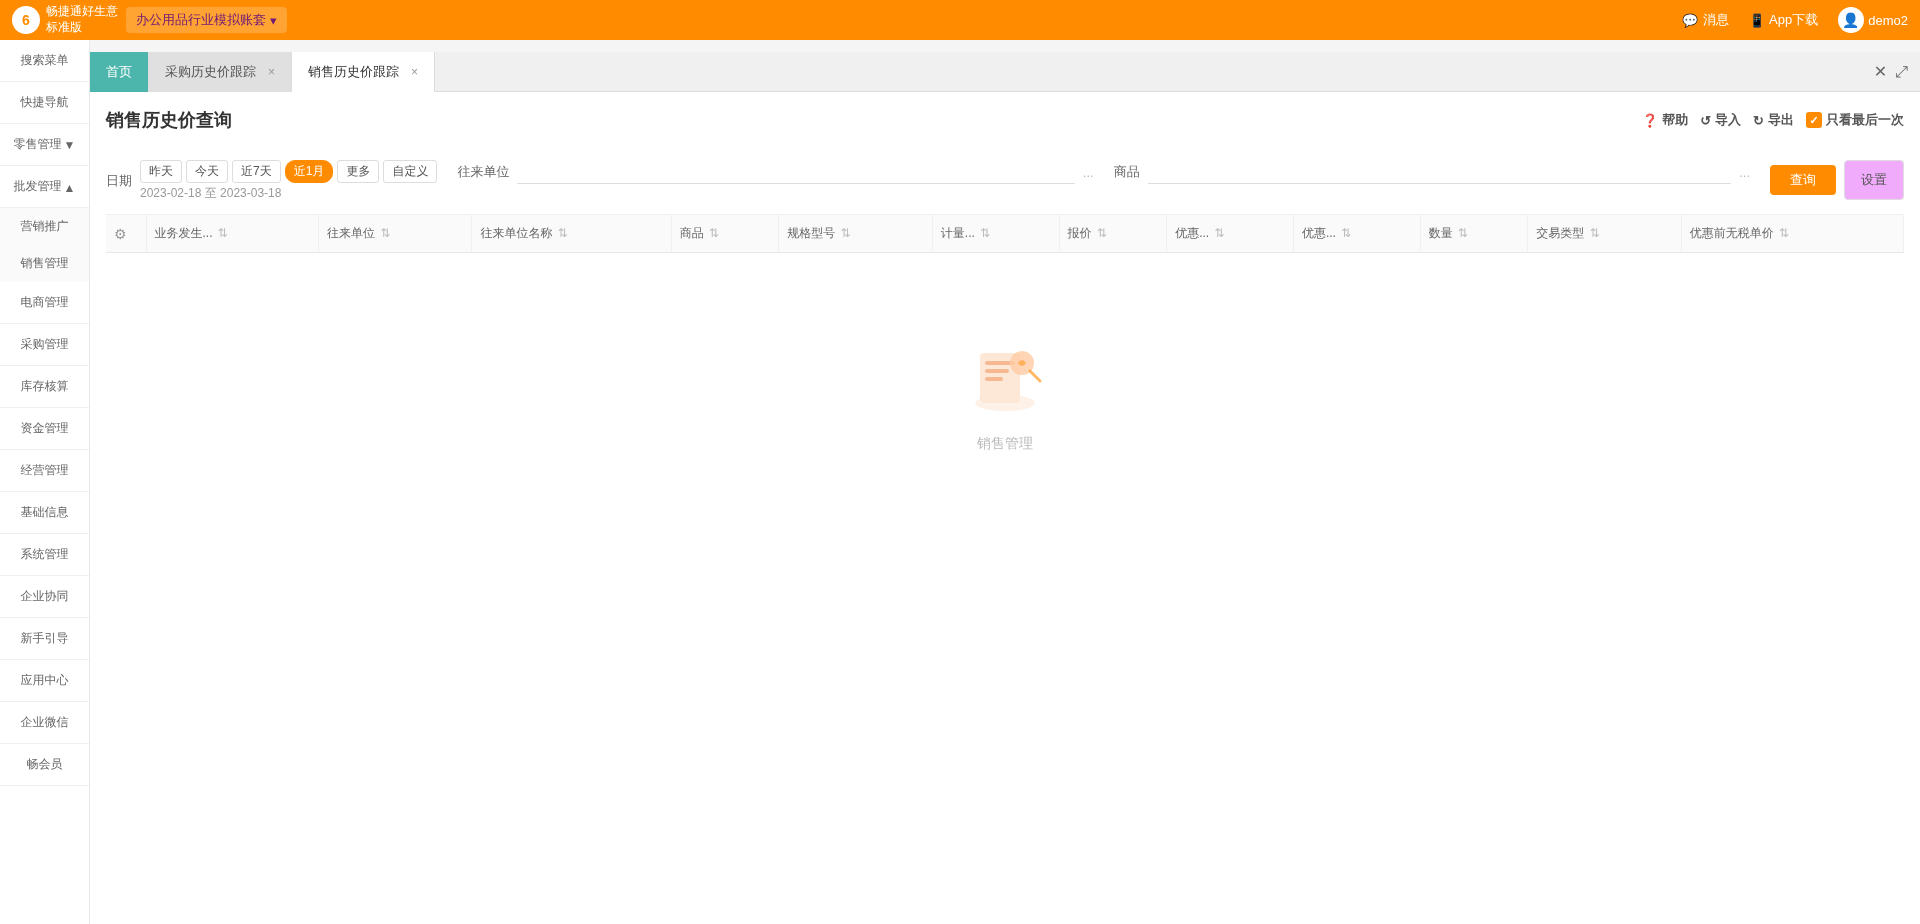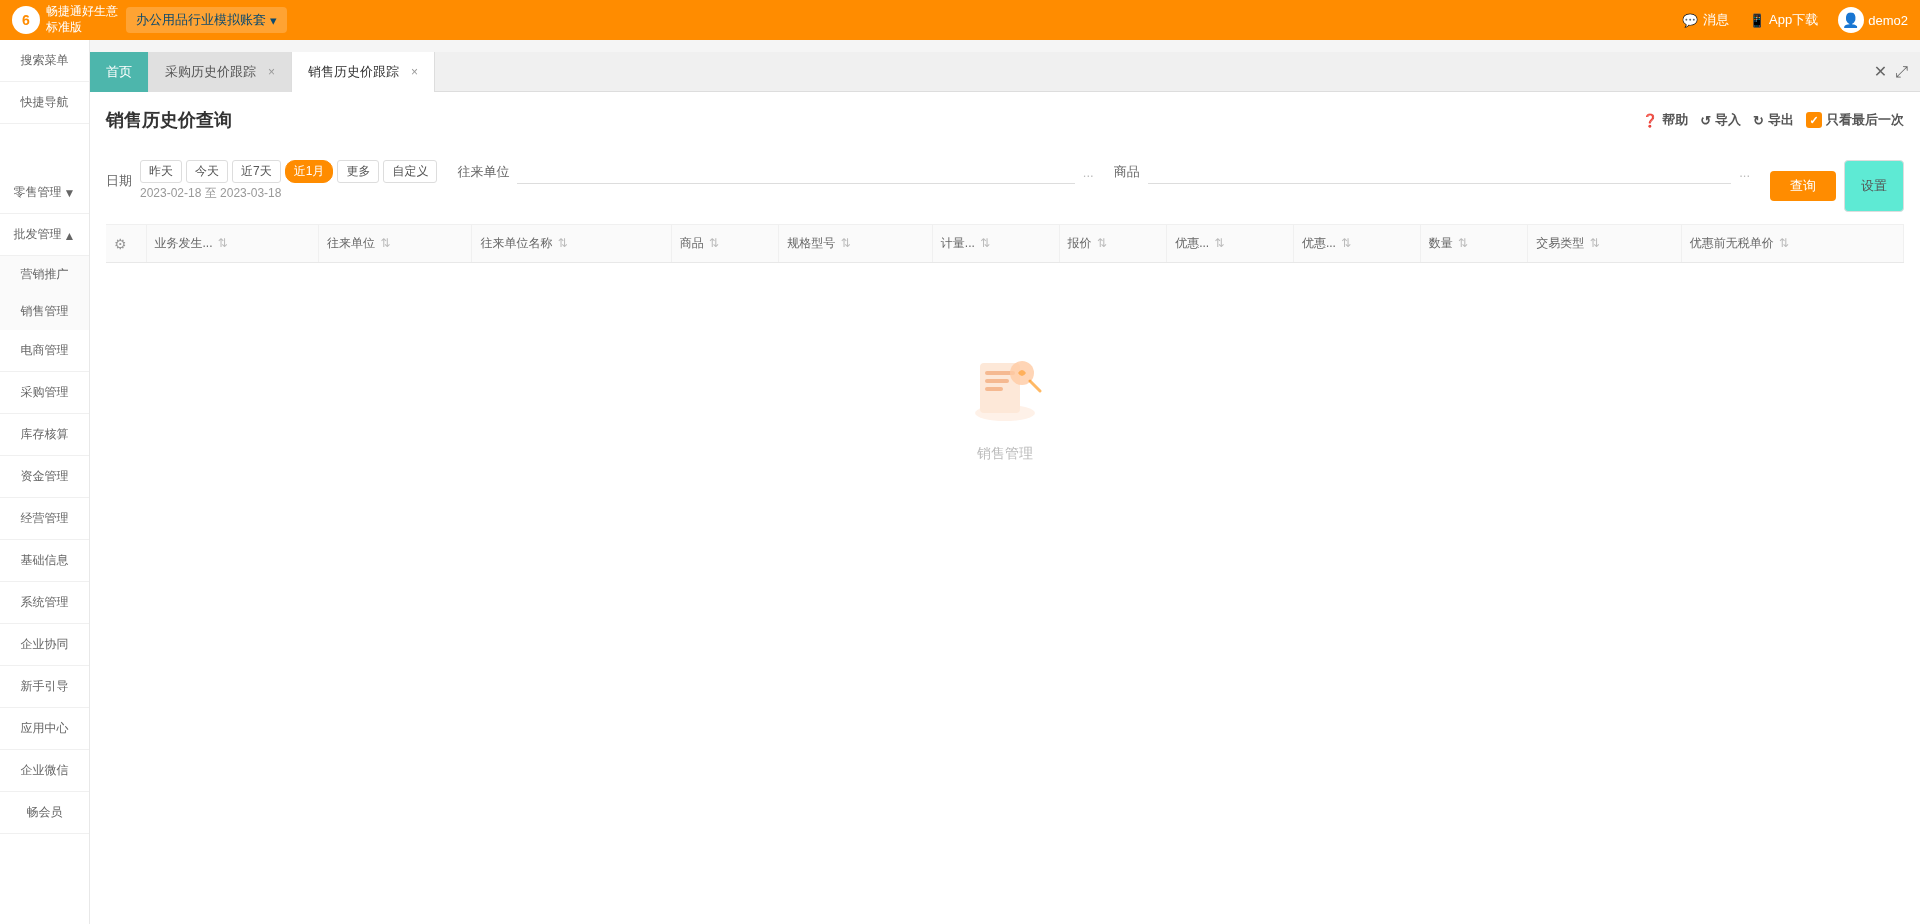--- a/index.html
+++ b/index.html
@@ -13,21 +13,21 @@
       align-items: center;
       padding: 0 12px;
       justify-content: space-between;
       flex-shrink: 0;
     }
     .top-bar-left { display: flex; align-items: center; gap: 8px; }
     .logo-area { display: flex; align-items: center; gap: 6px; }
     .logo-icon { width: 28px; height: 28px; background: #fff; border-radius: 50%; display: flex; align-items: center; justify-content: center; }
     .logo-icon span { color: #ff8c00; font-size: 14px; font-weight: bold; }
     .logo-text { color: #fff; font-size: 12px; line-height: 1.3; }
-    .app-selector { display: flex; align-items: center; gap: 4px; background: rgba(255,255,255,0.2); border-radius: 4px; padding: 4px 10px; color: #0c4a6e; font-size: 13px; cursor: pointer; }
+    .app-selector { display: flex; align-items: center; gap: 4px; background: rgba(255,255,255,0.2); border-radius: 4px; padding: 4px 10px; color: #701a75; font-size: 13px; cursor: pointer; }
     .top-bar-right { display: flex; align-items: center; gap: 20px; color: #fff; font-size: 13px; }
     .top-bar-right-item { display: flex; align-items: center; gap: 4px; cursor: pointer; }
     .avatar { width: 26px; height: 26px; background: #fff; border-radius: 50%; display: flex; align-items: center; justify-content: center; overflow: hidden; }
 
     
     .main-layout { display: flex; flex: 1; overflow: hidden; }
 
     
     .sidebar { width: 90px; background: #fff; border-right: 1px solid #e8e8e8; display: flex; flex-direction: column; flex-shrink: 0; overflow-y: auto; }
     .sidebar-item { padding: 12px 8px; text-align: center; cursor: pointer; font-size: 12px; color: #666; border-bottom: 1px solid #f0f0f0; }
@@ -60,21 +60,21 @@
     .filter-group { display: flex; align-items: center; gap: 8px; }
     .filter-label { color: #666; font-size: 13px; white-space: nowrap; }
     .date-buttons { display: flex; align-items: center; gap: 4px; }
     .date-btn { padding: 2px 8px; border: 1px solid #ddd; border-radius: 3px; cursor: pointer; font-size: 12px; color: #555; background: #fff; }
     .date-btn.active { background: #ff8c00; color: #fff; border-color: #ff8c00; border-radius: 10px; }
     .date-range { color: #999; font-size: 12px; margin-top: 2px; }
     .filter-input { border: none; border-bottom: 1px solid #ddd; padding: 4px 8px; font-size: 13px; outline: none; min-width: 200px; color: #333; }
     .filter-dots { color: #bbb; cursor: pointer; }
     .filter-right { display: flex; align-items: center; gap: 8px; margin-left: auto; }
     .query-btn { background: #ff8c00; color: #fff; border: none; padding: 6px 20px; border-radius: 4px; cursor: pointer; font-size: 13px; }
-    .setting-btn { background: #5eead4; color: #555; border: 1px solid #ddd; padding: 16px 16px; border-radius: 4px; cursor: pointer; font-size: 13px; }
+    .setting-btn { background: #f0abfc; color: #555; border: 1px solid #ddd; padding: 10px 16px; border-radius: 4px; cursor: pointer; font-size: 13px; }
 
     
     .data-table { width: 100%; border-collapse: collapse; margin-top: 0; }
     .data-table thead tr { background: #fafafa; }
     .data-table th { padding: 10px 8px; text-align: left; border-bottom: 1px solid #e8e8e8; border-right: 1px solid #f0f0f0; font-size: 12px; color: #666; font-weight: normal; white-space: nowrap; }
     .data-table th .sort-icon { color: #bbb; margin-left: 2px; }
     .th-settings { width: 40px; text-align: center; }
     .gear-icon { color: #999; font-size: 14px; }
 
     
@@ -126,21 +126,21 @@
 <div class="main-layout">
 
   <div class="sidebar">
     <div class="sidebar-item">
       <div>搜索菜单</div>
     </div>
     <div class="sidebar-item">
       <div>快捷导航</div>
     </div>
     <div class="sidebar-item">
-      <div style="display:flex;align-items:center;justify-content:center;gap:2px;margin-top:48px;">
+      <div style="display:flex;align-items:center;justify-content:center;gap:2px;">
         <span>零售管理</span>
         <span>▼</span>
       </div>
     </div>
     <div class="sidebar-item">
       <div style="display:flex;align-items:flex-end;justify-content:center;gap:2px;">
         <span>批发管理</span>
         <span>▲</span>
       </div>
     </div>

